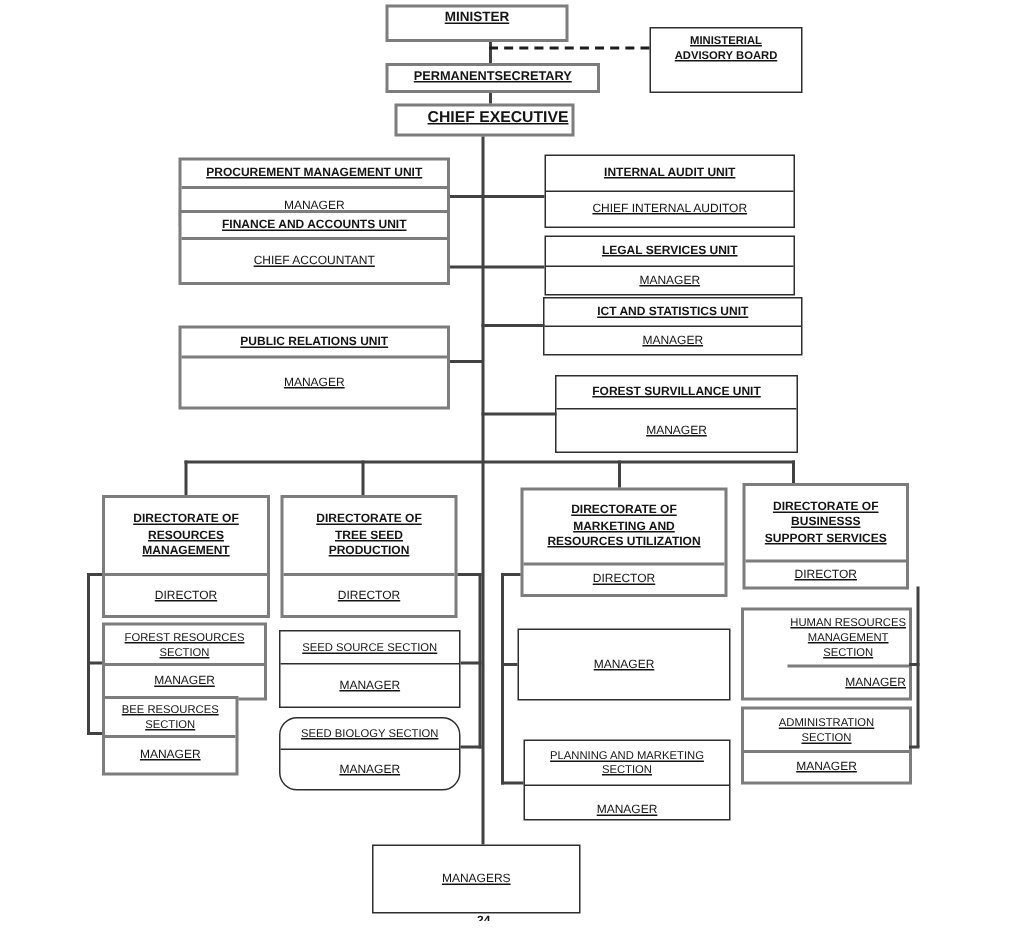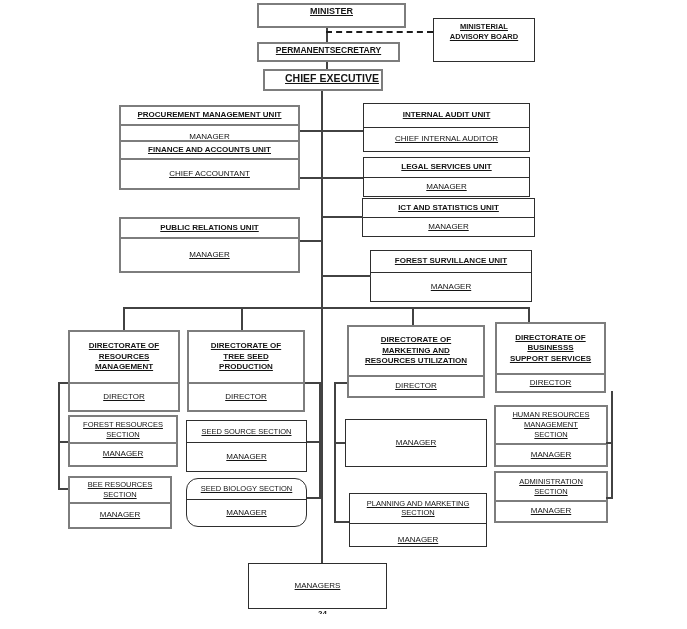--- a/index.html
+++ b/index.html
@@ -33,21 +33,21 @@
   .page-frag{
     position:absolute;overflow:hidden;font-size:8px;font-weight:bold;
     color:#141414;
   }
 </style>
 </head>
 <body>
 
 <div class="canvas">
 
-  <div class="node gray" style="left:257px;top:3px;width:149px;height:25px;">
+  <div class="node gray" style="left:257px;top:3px;width:122px;height:25px;">
     <div class="cell title" style="font-size:9px;">MINISTER</div>
   </div>
 
   <div class="node dark" style="left:433px;top:18px;width:102px;height:44px;">
     <div class="cell title top-align" style="font-size:7.5px;">MINISTERIAL
 ADVISORY BOARD</div>
   </div>
 
   <div class="node gray" style="left:257px;top:42px;width:143px;height:20px;">
     <div class="cell title" style="font-size:8.5px;">PERMANENTSECRETARY</div>
@@ -119,21 +119,21 @@
 SUPPORT SERVICES</div>
     <div class="cell role">DIRECTOR</div>
   </div>
 
   <div class="node gray" style="left:68px;top:415px;width:110px;height:52px;">
     <div class="cell title reg split" style="height:27px;">FOREST RESOURCES
 SECTION</div>
     <div class="cell role">MANAGER</div>
   </div>
 
-  <div class="node gray" style="left:68px;top:476px;width:104px;height:53px;">
+  <div class="node gray" style="left:68px;top:464px;width:91px;height:53px;">
     <div class="cell title reg split" style="height:26px;">BEE RESOURCES
 SECTION</div>
     <div class="cell role">MANAGER</div>
   </div>
 
   <div class="node dark" style="left:186px;top:420px;width:121px;height:52px;">
     <div class="cell title reg split" style="height:22px;">SEED SOURCE SECTION</div>
     <div class="cell role">MANAGER</div>
   </div>
 
@@ -145,21 +145,21 @@
   <div class="node dark" style="left:345px;top:419px;width:142px;height:48px;">
     <div class="cell role">MANAGER</div>
   </div>
 
   <div class="node dark" style="left:349px;top:493px;width:138px;height:54px;gap:10px;">
     <div class="cell title reg split" style="height:30px;">PLANNING AND MARKETING
 SECTION</div>
     <div class="cell role">MANAGER</div>
   </div>
 
-  <div class="node gray" style="left:494px;top:405px;width:114px;height:62px;">
+  <div class="node gray" style="left:494px;top:405px;width:114px;height:62px;align-items:flex-end;">
     <div class="cell title reg split" style="height:38px;">HUMAN RESOURCES
 MANAGEMENT
 SECTION</div>
     <div class="cell role">MANAGER</div>
   </div>
 
   <div class="node gray" style="left:494px;top:471px;width:114px;height:52px;">
     <div class="cell title reg split" style="height:29px;">ADMINISTRATION
 SECTION</div>
     <div class="cell role">MANAGER</div>

